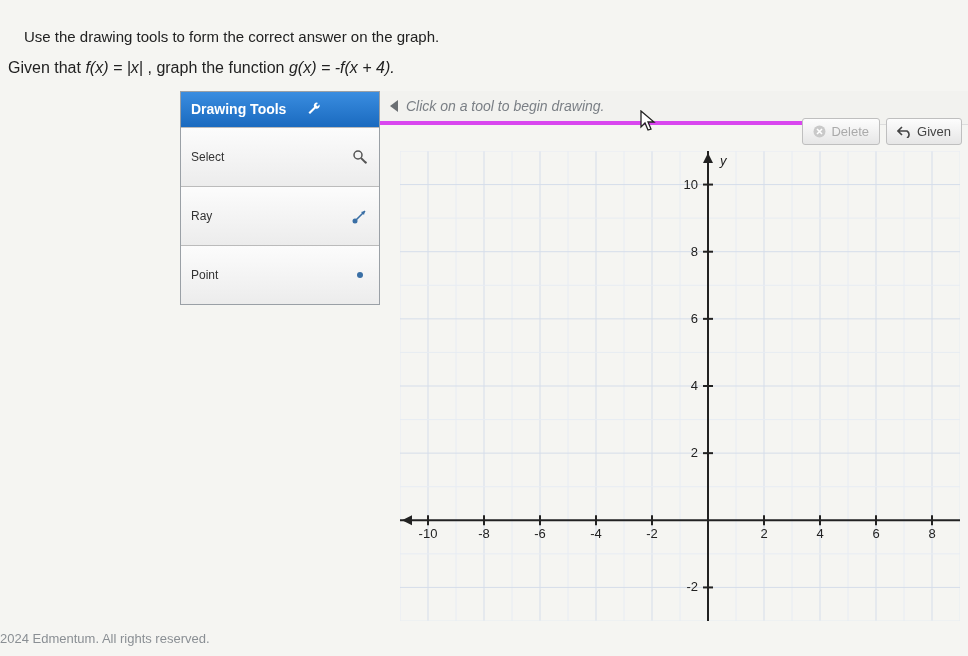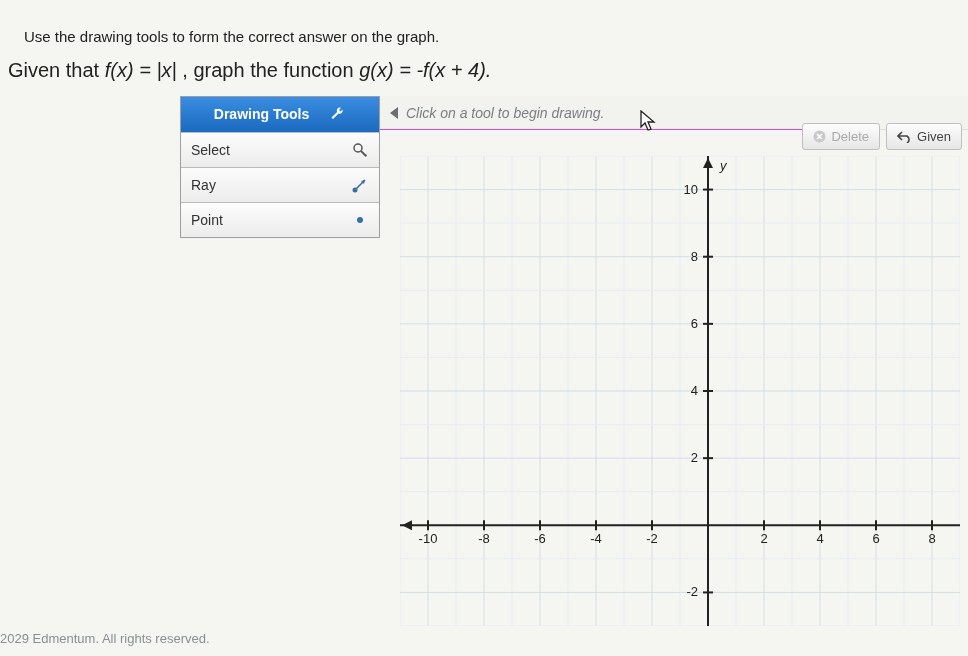--- a/index.html
+++ b/index.html
@@ -11,21 +11,21 @@
   overflow: hidden;
   position: relative;
 }
 .instructions {
   padding: 28px 24px 4px 24px;
   font-size: 15px;
   color: #222;
 }
 .given {
   padding: 10px 8px 14px 8px;
-  font-size: 20px;
+  font-size: 16px;
   color: #222;
 }
 .italic { font-style: italic; }
 .workspace {
   position: relative;
   margin-left: 180px;
   width: 788px;
   height: 530px;
 }
 .toolbar-row {
@@ -38,47 +38,47 @@
   border: 1px solid #9aa0a6;
   background: #fff;
 }
 .tools-header {
   background: linear-gradient(#3a8de0, #1b6bc0);
   color: #fff;
   font-weight: bold;
   font-size: 14px;
   padding: 8px 10px;
   display: flex;
-  justify-content: center;
+  justify-content: flex-start;
   align-items: center;
   border-bottom: 1px solid #1b6bc0;
   gap: 19px;
 }
 .tool-item {
   display: flex;
   justify-content: space-between;
   align-items: center;
-  padding: 8px 10px;
-  font-size: 14px;
+  padding: 20px 10px;
+  font-size: 12px;
   color: #333;
   border-top: 1px solid #bbb;
   background: linear-gradient(#fcfcfc, #ececec);
   cursor: pointer;
 }
 .tool-item:first-of-type { border-top: none; }
 .status-area {
   flex: 1;
   display: flex;
   align-items: center;
   padding-left: 10px;
   font-size: 14px;
   color: #7a7f85;
   font-style: italic;
   background: #f2f2ef;
-  border-bottom: 1px solid #d946ef;
+  border-bottom: 4px solid #d946ef;
 }
 .arrow-left {
   display: inline-block;
   width: 0; height: 0;
   border-top: 6px solid transparent;
   border-bottom: 6px solid transparent;
   border-right: 8px solid #6b6f73;
   margin-right: 8px;
 }
 .action-buttons {
@@ -295,13 +295,13 @@
         <line x1="303" y1="100.71428571428572" x2="313" y2="100.71428571428572" class="tick"></line>
         <text x="298" y="104.71428571428572" class="axis-label" text-anchor="end">8</text>
         <line x1="303" y1="33.571428571428555" x2="313" y2="33.571428571428555" class="tick"></line>
         <text x="298" y="37.571428571428555" class="axis-label" text-anchor="end">10</text>
         <text x="320" y="14" class="axis-label" text-anchor="start" font-style="italic">y</text>
       </svg>
   </div>
 
 </div>
 
-<div class="footer">2029 Edmentum. All rights reserved.</div>
+<div class="footer">2024 Edmentum. All rights reserved.</div>
 
 </body></html>

